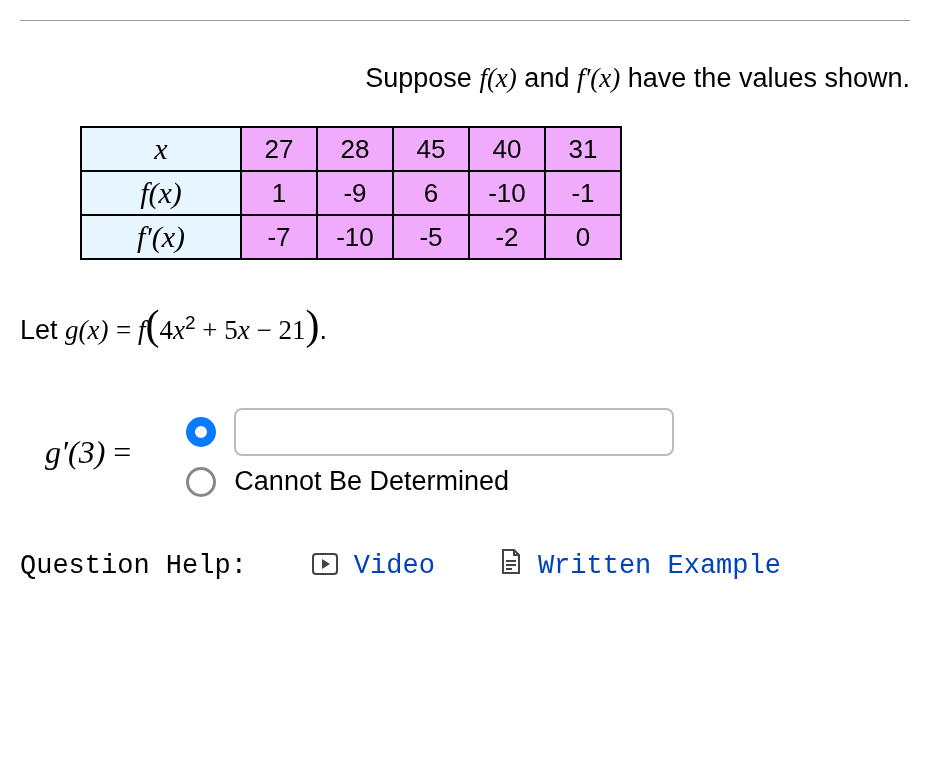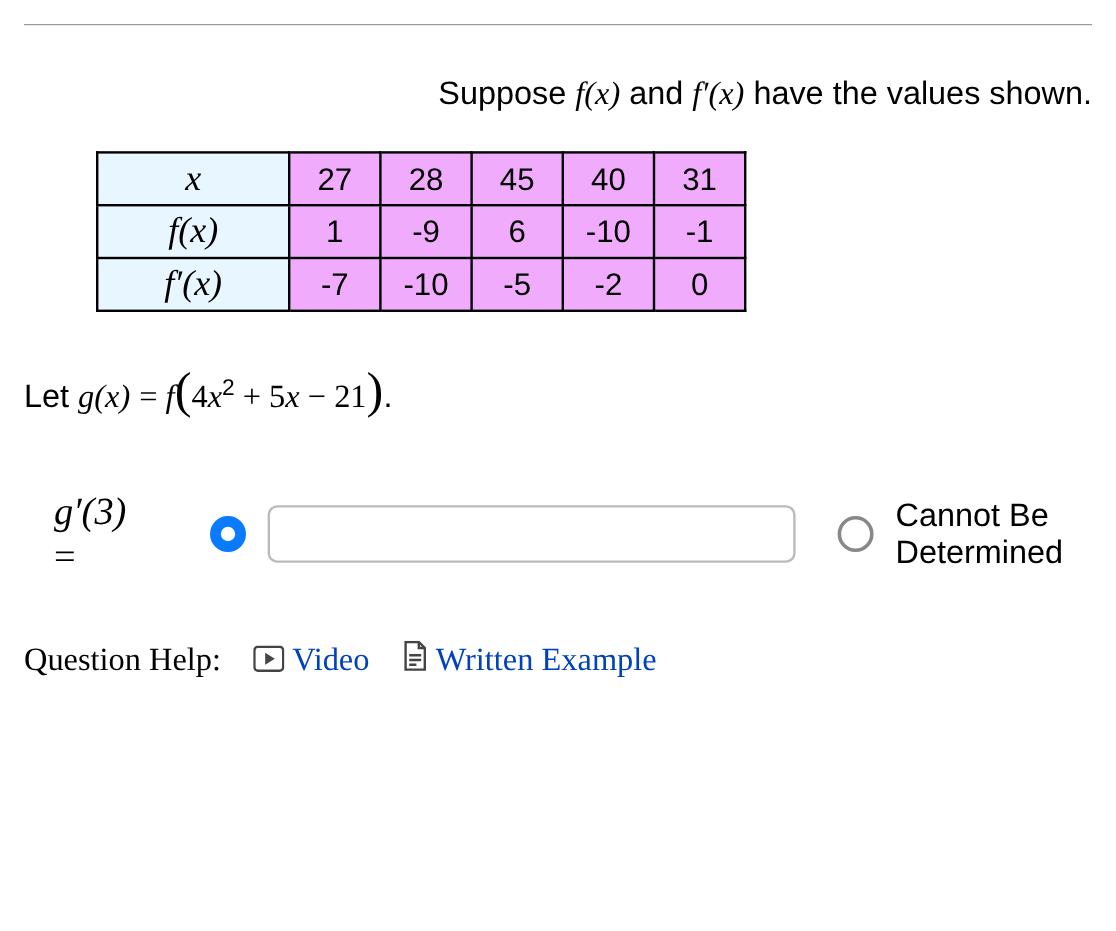--- a/index.html
+++ b/index.html
@@ -69,20 +69,21 @@
       margin-bottom: 52px;
       margin-left: 25px;
     }
     .answer-label {
       font-family: 'Times New Roman', Times, serif;
       font-style: italic;
       font-size: 32px;
     }
     .answer-options {
       display: flex;
+      flex-direction: column;
       gap: 10px;
     }
     .option-row {
       display: flex;
       align-items: center;
       gap: 18px;
       padding-left: 25px;
     }
     .radio {
       width: 30px;
@@ -105,21 +106,21 @@
       width: 440px;
       font-size: 24px;
       padding: 0 12px;
       outline: none;
     }
     .cbd-label {
       font-family: Verdana, Arial, sans-serif;
       font-size: 27px;
     }
     .help-row {
-      font-family: Liberation Serif, serif;
+      font-family: Liberation Mono, monospace;
       font-size: 27px;
       margin-top: 40px;
     }
     .help-row a {
       color: #0042bb;
       text-decoration: none;
     }
     .icon-box {
       display: inline-block;
       vertical-align: -2px;

